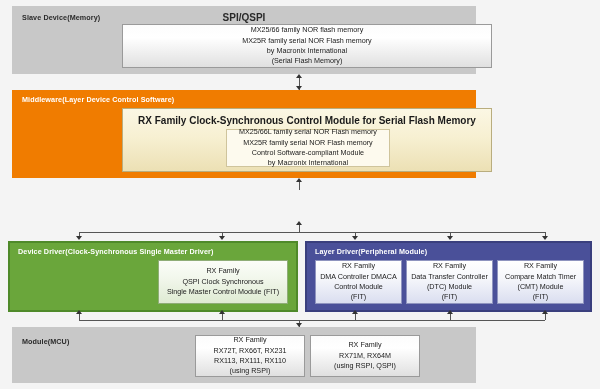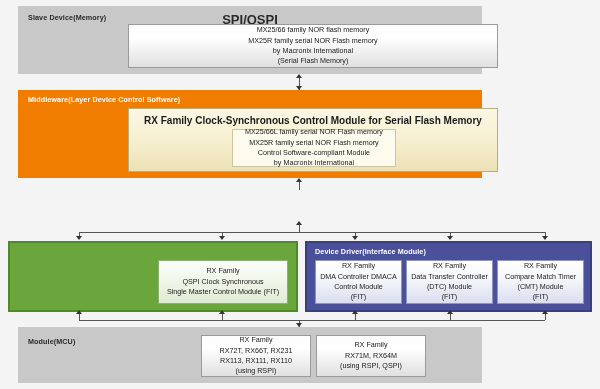--- a/index.html
+++ b/index.html
@@ -14,21 +14,21 @@
   }
 
   #diagram {
     position: absolute;
     inset: 0;
   }
 
   
   .band {
     position: absolute;
-    left: 18px;
+    left: 12px;
     right: 8px;
     width: 464px;
   }
 
   .band-label {
     position: absolute;
     left: 10px;
     font-size: 7.2px;
     font-weight: bold;
     white-space: nowrap;
@@ -116,21 +116,21 @@
   .arrow-down { border-top: 4px solid #333; }
   .arrow-up   { border-bottom: 4px solid #333; }
 </style>
 </head>
 <body>
 
 <div id="diagram">
 
   <div class="band band-gray" style="top:6px; height:68px;">
     <div class="band-label label-dark" style="top:7px;">Slave Device(Memory)</div>
-    <div style="position:absolute; left:0; right:0; top:6px; text-align:center; font-size:13px; font-weight:bold; color:#2a2a2a;">SPI/QSPI</div>
+    <div style="position:absolute; left:0; right:0; top:6px; text-align:center; font-size:10px; font-weight:bold; color:#2a2a2a;">SPI/QSPI</div>
     <div class="box box-gray lines" style="left:110px; top:18px; width:370px; height:44px;">MX25/66 family NOR flash memory
 MX25R family serial NOR Flash memory
 by Macronix International
 (Serial Flash Memory)</div>
   </div>
 
   <div class="conn vline" style="left:299px; top:76px; height:14px;"></div>
   <div class="arrow-up" style="left:296px; top:74px;"></div>
   <div class="arrow-down" style="left:296px; top:86px;"></div>
 
@@ -157,27 +157,28 @@
   <div class="conn vline" style="left:355px; top:232px; height:6px;"></div>
   <div class="conn vline" style="left:450px; top:232px; height:6px;"></div>
   <div class="conn vline" style="left:545px; top:232px; height:6px;"></div>
   <div class="arrow-down" style="left:76px;  top:236px;"></div>
   <div class="arrow-down" style="left:219px; top:236px;"></div>
   <div class="arrow-down" style="left:352px; top:236px;"></div>
   <div class="arrow-down" style="left:447px; top:236px;"></div>
   <div class="arrow-down" style="left:542px; top:236px;"></div>
 
   <div class="band band-green" style="left:8px; width:290px; top:241px; height:71px;">
+    <div class="band-label label-light" style="top:4px; left:8px;">Device Driver(Clock-Synchronous Single Master Driver)</div>
     <div class="box box-green lines" style="left:148px; top:17px; width:130px; height:44px;">RX Family
 QSPI Clock Synchronous
 Single Master Control Module (FIT)</div>
   </div>
 
   <div class="band band-blue" style="left:305px; width:287px; top:241px; height:71px;">
-    <div class="band-label label-light" style="top:4px; left:8px;">Device Driver(Interface Module)</div>
+    <div class="band-label label-light" style="top:4px; left:8px;">Layer Driver(Peripheral Module)</div>
     <div class="box box-blue lines" style="left:8px; top:17px; width:87px; height:44px;">RX Family
 DMA Controller DMACA
 Control Module
 (FIT)</div>
     <div class="box box-blue lines" style="left:99px; top:17px; width:87px; height:44px;">RX Family
 Data Transfer Controller
 (DTC) Module
 (FIT)</div>
     <div class="box box-blue lines" style="left:190px; top:17px; width:87px; height:44px;">RX Family
 Compare Match Timer

